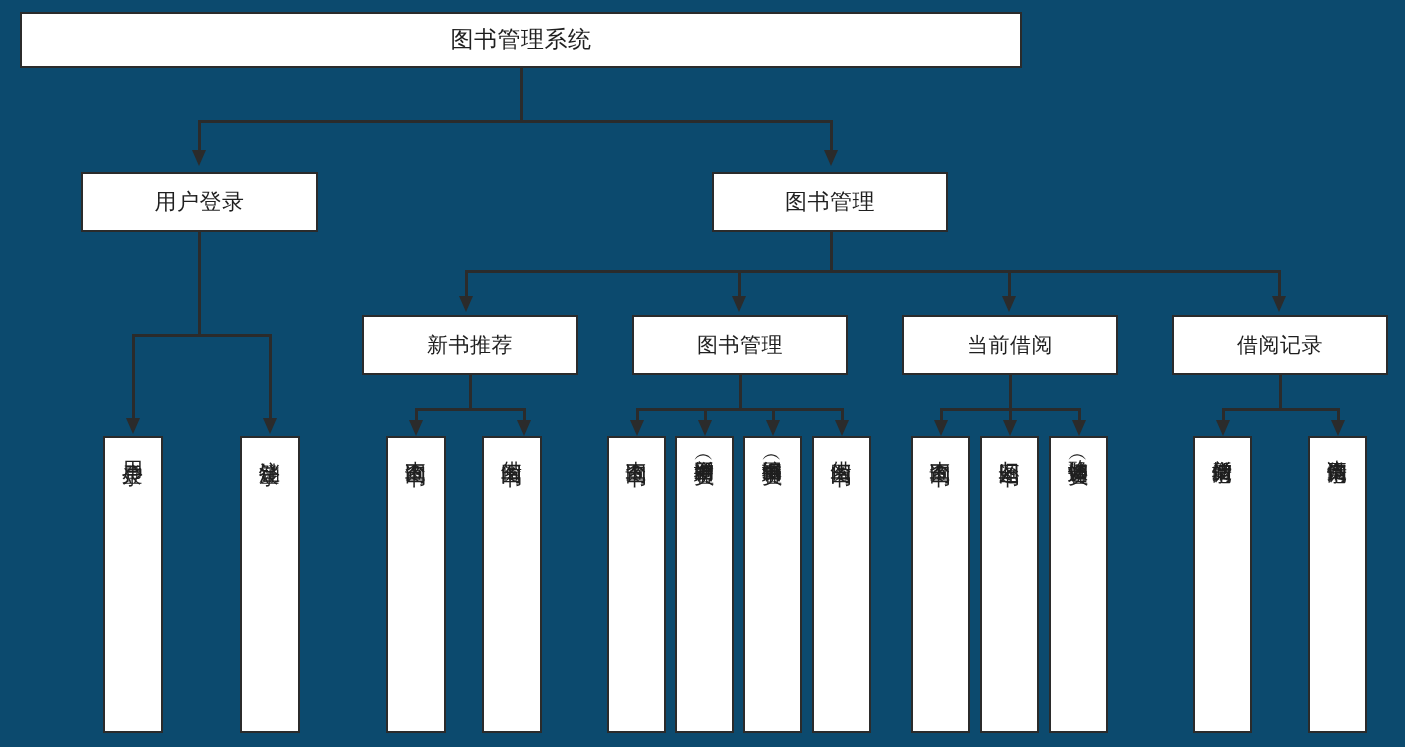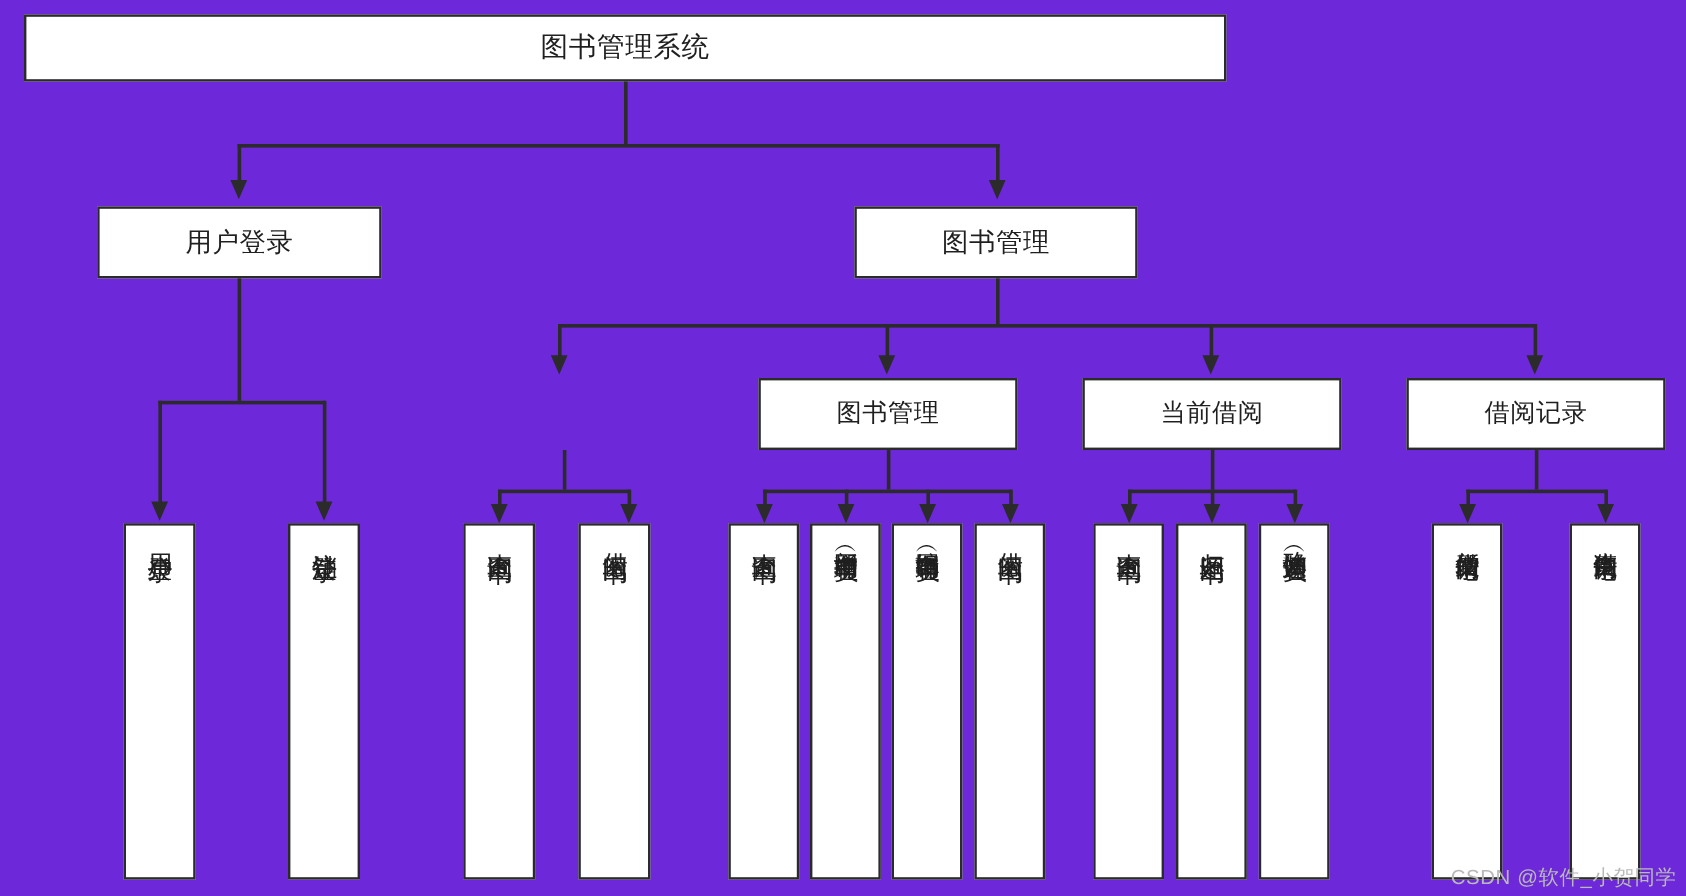--- a/index.html
+++ b/index.html
@@ -8,21 +8,21 @@
     background: #ffffff;
   }
   body {
     font-family: "Liberation Sans", "DejaVu Sans", sans-serif;
     color: #1a1a1a;
   }
   #canvas {
     position: relative;
     width: 1405px;
     height: 747px;
-    background: #6d28d9;
+    background: #0c4a6e;
     overflow: hidden;
   }
   .node {
     position: absolute;
     box-sizing: border-box;
     border: 2.5px solid #2b2b2b;
     background: #ffffff;
     display: flex;
     align-items: center;
     justify-content: center;
@@ -117,20 +117,23 @@
   <div class="edge h" style="left:465px; top:270px; width:815px;"></div>
   <div class="edge v" style="left:465px; top:270px; height:28px;"></div>
   <div class="arrow" style="left:459px; top:296px;"></div>
   <div class="edge v" style="left:738px; top:270px; height:28px;"></div>
   <div class="arrow" style="left:732px; top:296px;"></div>
   <div class="edge v" style="left:1008px; top:270px; height:28px;"></div>
   <div class="arrow" style="left:1002px; top:296px;"></div>
   <div class="edge v" style="left:1278px; top:270px; height:28px;"></div>
   <div class="arrow" style="left:1272px; top:296px;"></div>
 
+  <div class="node level2" style="left:362px; top:315px; width:216px; height:60px;">
+    <span class="node-label">新书推荐</span>
+  </div>
   <div class="node level2" style="left:632px; top:315px; width:216px; height:60px;">
     <span class="node-label">图书管理</span>
   </div>
   <div class="node level2" style="left:1172px; top:315px; width:216px; height:60px;">
     <span class="node-label">借阅记录</span>
   </div>
   <div class="node level2" style="left:902px; top:315px; width:216px; height:60px;">
     <span class="node-label">当前借阅</span>
   </div>
 
@@ -205,15 +208,14 @@
     <span class="node-label">确认归还（管理员）</span>
   </div>
 
   <div class="node leaf tall-text" style="left:1193px; top:436px; width:59px; height:297px;">
     <span class="node-label">新增借阅记录</span>
   </div>
   <div class="node leaf tall-text" style="left:1308px; top:436px; width:59px; height:297px;">
     <span class="node-label">查询借阅记录</span>
   </div>
 
-  <div class="watermark">CSDN @软件_小贺同学</div>
 
 </div>
 
 </body></html>

